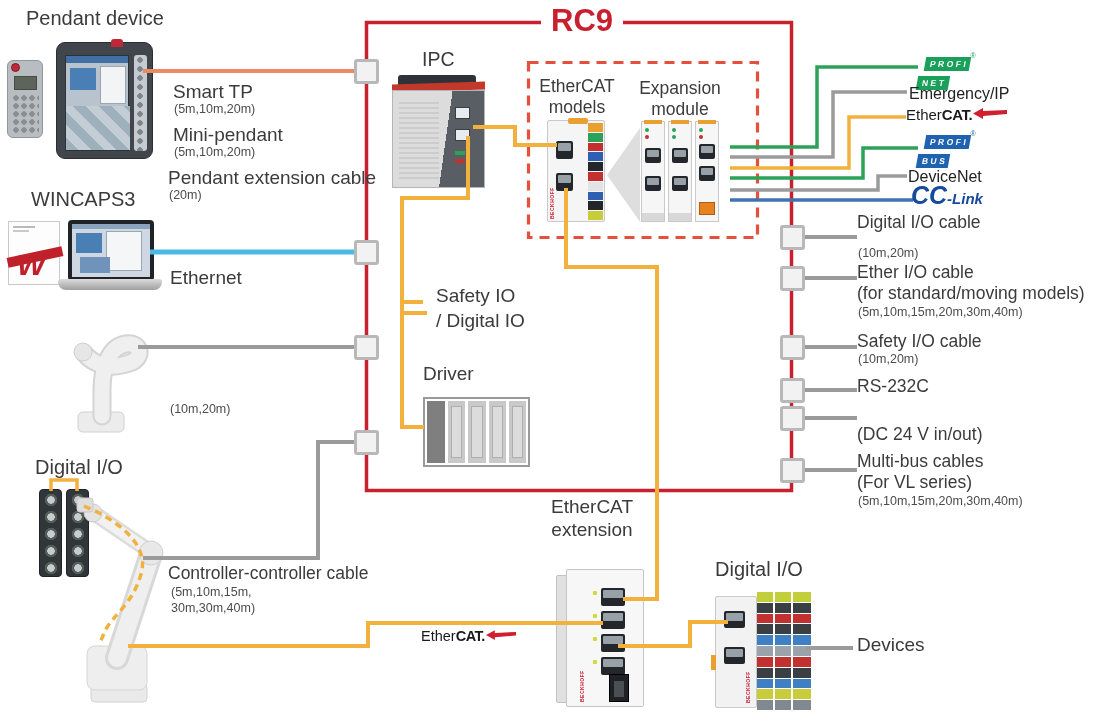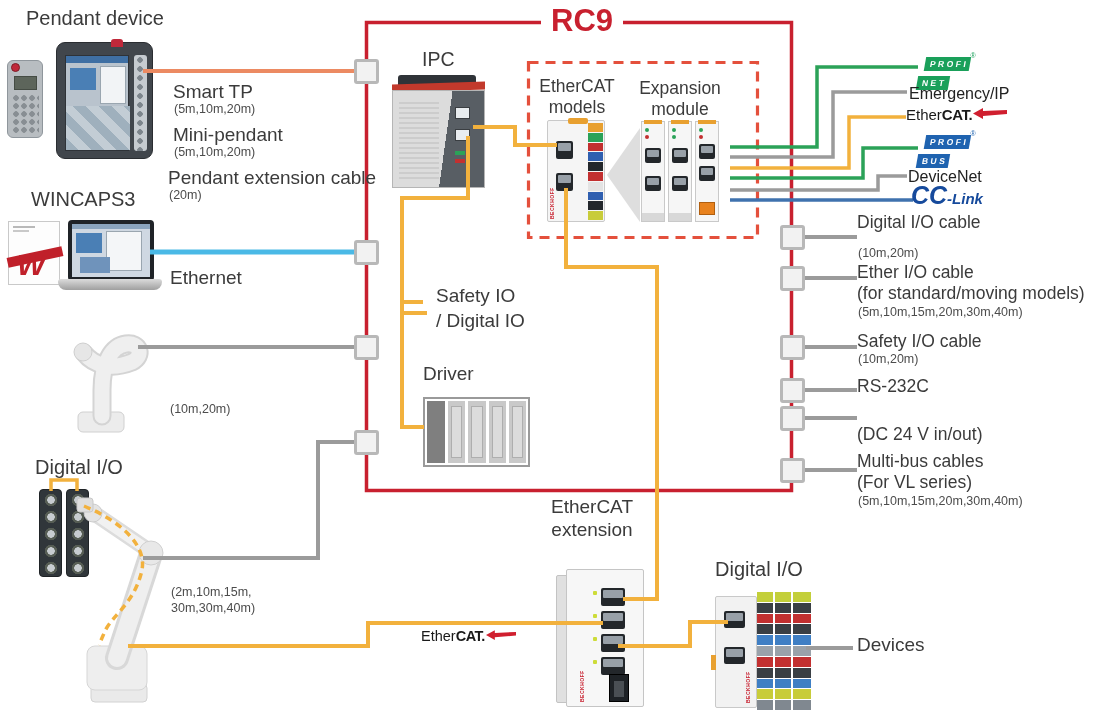--- a/index.html
+++ b/index.html
@@ -300,21 +300,22 @@
   <div class="lbl" style="left:168px;top:167px;">Pendant extension cable</div>
   <div class="lbl lbl-sm" style="left:169px;top:188px;">(20m)</div>
 
   <div class="lbl t20" style="left:31px;top:188px;">WINCAPS3</div>
   <div class="lbl" style="left:170px;top:267px;">Ethernet</div>
 
   <div class="lbl lbl-sm" style="left:170px;top:402px;">(10m,20m)</div>
 
   <div class="lbl t20" style="left:35px;top:456px;">Digital I/O</div>
 
-  <div class="lbl lbl-sm" style="left:171px;top:585px;">(2m,10m,15m,</div>
+  <div class="lbl lbl-md" style="left:168px;top:563px;">Controller-controller cable</div>
+  <div class="lbl lbl-sm" style="left:171px;top:585px;">(5m,10m,15m,</div>
   <div class="lbl lbl-sm" style="left:171px;top:601px;">30m,30m,40m)</div>
 
   <div class="lbl chip" style="left:541px;top:3px;font-size:31px;line-height:36px;font-weight:bold;color:#c8202f;padding:0 10px;">RC9</div>
 
   <div class="lbl" style="left:422px;top:48px;font-size:19.5px;">IPC</div>
 
 
   <div class="lbl lbl-md center" style="left:531px;top:76px;width:92px;line-height:21px;">
     <span>EtherCAT</span><br>
     <span>models</span>

